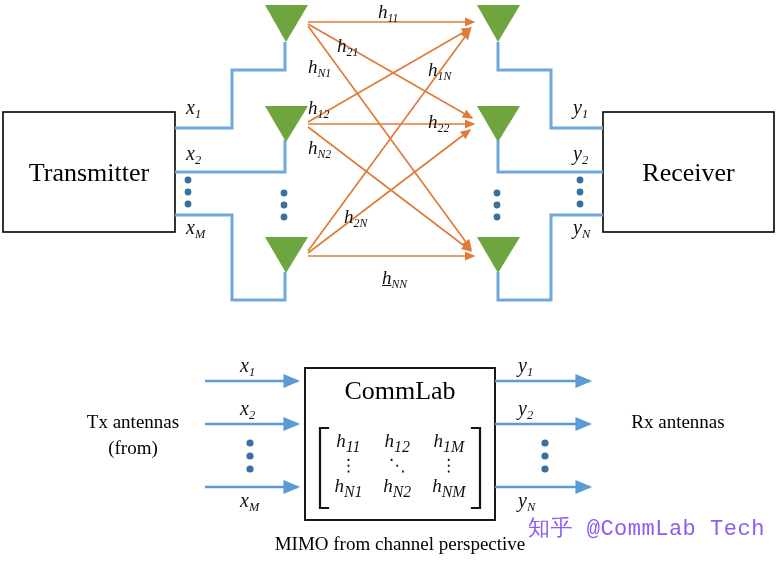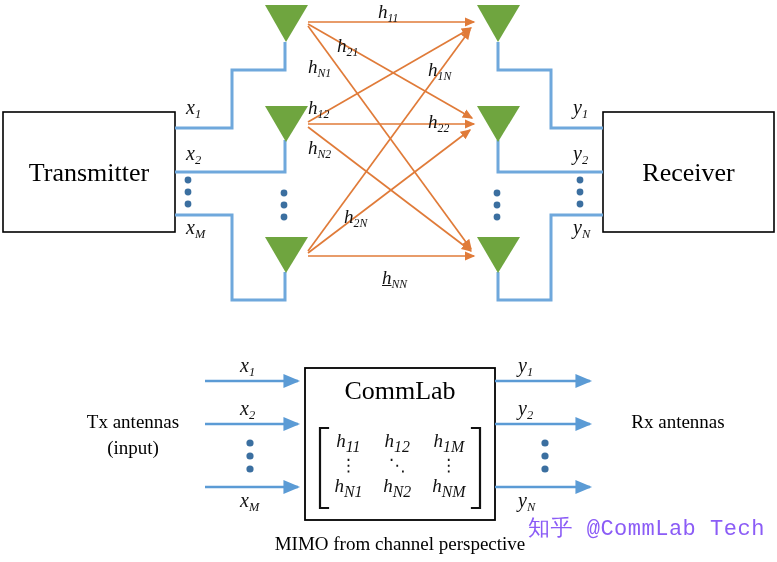--- a/index.html
+++ b/index.html
@@ -234,21 +234,21 @@
 
   <div class="lbl xy-lbl" style="left:240px;top:355px;"><span>x</span><sub>1</sub></div>
   <div class="lbl xy-lbl" style="left:240px;top:398px;"><span>x</span><sub>2</sub></div>
   <div class="lbl xy-lbl" style="left:240px;top:490px;"><span>x</span><sub>M</sub></div>
 
   <div class="lbl xy-lbl" style="left:518px;top:355px;"><span>y</span><sub>1</sub></div>
   <div class="lbl xy-lbl" style="left:518px;top:398px;"><span>y</span><sub>2</sub></div>
   <div class="lbl xy-lbl" style="left:518px;top:490px;"><span>y</span><sub>N</sub></div>
 
   <div class="blk-txt plain" style="left:58px;top:411px;width:150px;">Tx antennas</div>
-  <div class="blk-txt plain" style="left:58px;top:437px;width:150px;">(input)</div>
+  <div class="blk-txt plain" style="left:58px;top:437px;width:150px;">(from)</div>
 
   <div class="blk-txt plain" style="left:598px;top:411px;width:160px;">Rx antennas</div>
 
   <div class="blk-txt caption" style="left:190px;top:533px;width:420px;">MIMO from channel perspective</div>
 
   <div class="watermark" style="left:528px;top:513px;">知乎 @CommLab Tech</div>
 
 </div>
 
 </body></html>

